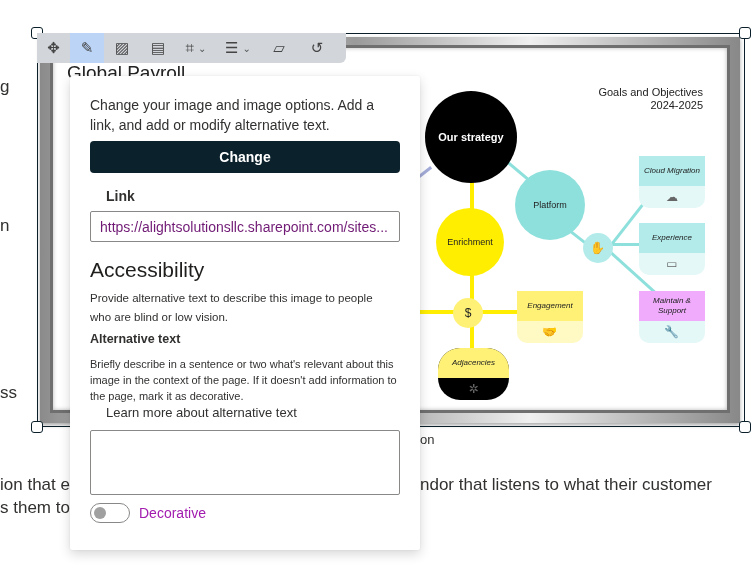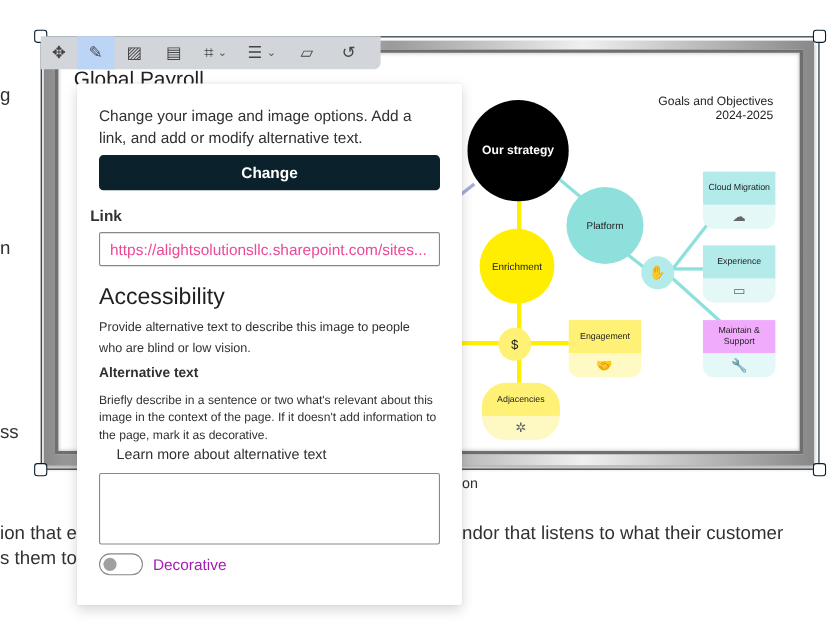--- a/index.html
+++ b/index.html
@@ -16,36 +16,36 @@
   
   .photo { position: absolute; left: 40px; top: 37px; width: 700px; height: 386px;
     background: linear-gradient(90deg, #8a8a8a, #e8e8e8 20%, #9a9a9a 45%, #f0f0f0 70%, #888 100%);
     box-shadow: 0 2px 4px rgba(0,0,0,0.35); }
   .photo-inner { position: absolute; left: 10px; top: 8px; right: 10px; bottom: 10px; border: 3px solid #6f6f6f; background: #fff; overflow: hidden; box-shadow: inset 0 0 4px rgba(0,0,0,.3); }
   .photo-title { position: absolute; left: 14px; top: 14px; font-size: 19px; color: #222; }
   .goals { position: absolute; right: 24px; top: 38px; font-size: 11px; color: #222; text-align: right; line-height: 13px; }
 
   .node { position: absolute; border-radius: 50%; display: flex; align-items: center; justify-content: center; text-align: left; font-size: 9px; color: #222; }
   .box { position: absolute; border-radius: 0 0 10px 10px; text-align: center; font-size: 8px; color: #222; overflow: hidden; }
-  .box .top { display: flex; align-items: center; justify-content: center; line-height: 10px; }
+  .box .top { display: flex; align-items: center; justify-content: center; line-height: 10px; font-style: italic; }
   .box .bot { display: flex; align-items: center; justify-content: center; font-size: 12px; color: #666; }
   .line { position: absolute; transform-origin: 0 0; }
 
   
   .toolbar { position: absolute; left: 37px; top: 33px; width: 309px; height: 30px; background: #d2d6da; border-radius: 0 0 6px 0; display: flex; align-items: center; }
   .tb-btn { height: 30px; display: flex; align-items: center; justify-content: center; color: #444; font-size: 15px; cursor: pointer; }
   .tb-btn.active { background: #bcd5f7; }
   .tb-btn .chev { font-size: 10px; margin-left: 4px; color: #555; }
 
   
   .panel { position: absolute; left: 70px; top: 76px; width: 350px; height: 474px; background: #fff; box-shadow: 0 4px 12px rgba(0,0,0,0.16), 0 0 2px rgba(0,0,0,.08); border-radius: 2px; padding: 0 20px; }
   .intro { position: absolute; left: 20px; top: 19px; width: 300px; font-size: 14px; line-height: 20px; color: #323130; }
   .change-btn { position: absolute; left: 20px; top: 65px; width: 310px; height: 32px; background: #0b212b; color: #fff; border-radius: 4px; font-weight: bold; font-size: 14px; display: flex; align-items: center; justify-content: center; cursor: pointer; }
-  .link-label { position: absolute; left: 12px; top: 112px; font-size: 14px; font-weight: bold; color: #323130; }
-  .link-input { position: absolute; left: 20px; top: 135px; width: 310px; height: 31px; border: 1px solid #8a8886; border-radius: 2px; font-size: 14px; color: #ec4899; padding: 0 9px; display: flex; align-items: center; white-space: nowrap; overflow: hidden; }
+  .link-label { position: absolute; left: 36px; top: 112px; font-size: 14px; font-weight: bold; color: #323130; }
+  .link-input { position: absolute; left: 20px; top: 135px; width: 310px; height: 31px; border: 1px solid #8a8886; border-radius: 2px; font-size: 14px; color: #701a75; padding: 0 9px; display: flex; align-items: center; white-space: nowrap; overflow: hidden; }
   .acc-title { position: absolute; left: 20px; top: 182px; font-size: 21px; color: #201f1e; }
   .acc-desc { position: absolute; left: 20px; top: 213px; width: 305px; font-size: 11.5px; line-height: 19px; color: #323130; }
   .alt-label { position: absolute; left: 20px; top: 256px; font-size: 12.5px; font-weight: bold; color: #323130; }
   .alt-desc { position: absolute; left: 20px; top: 280px; width: 310px; font-size: 11px; line-height: 16px; color: #323130; }
   .learn-more { position: absolute; left: 36px; top: 329px; font-size: 13px; color: #323130; cursor: pointer; }
   .alt-textarea { position: absolute; left: 20px; top: 354px; width: 310px; height: 65px; border: 1px solid #8a8886; border-radius: 2px; background: #fff; resize: none; }
   .toggle { position: absolute; left: 20px; top: 427px; width: 40px; height: 20px; border: 1px solid #8a8886; border-radius: 10px; cursor: pointer; }
   .toggle .knob { position: absolute; left: 3px; top: 3px; width: 12px; height: 12px; border-radius: 50%; background: #a0a0a0; }
   .toggle-label { position: absolute; left: 69px; top: 429px; font-size: 14px; color: #a21caf; }
 </style>
@@ -80,21 +80,21 @@
     <div class="node" style="left:372px;top:43px;width:92px;height:92px;background:#000;color:#fff;font-size:11px;font-weight:bold;">Our strategy</div>
     <div class="node" style="left:462px;top:122px;width:70px;height:70px;background:#8ee0dc;">Platform</div>
     <div class="node" style="left:383px;top:160px;width:68px;height:68px;background:#ffee00;">Enrichment</div>
     <div class="node" style="left:400px;top:250px;width:30px;height:30px;background:#fff176;font-size:12px;">$</div>
     <div class="node" style="left:530px;top:185px;width:30px;height:30px;background:#b2ebea;font-size:12px;">✋</div>
 
     <div class="box" style="left:464px;top:243px;width:66px;height:52px;background:#fff9c4;">
       <div class="top" style="height:30px;background:#fff176;">Engagement</div>
       <div class="bot" style="height:22px;">🤝</div>
     </div>
-    <div class="box" style="left:385px;top:300px;width:71px;height:52px;background:#fef9c3;border-radius:22px;">
+    <div class="box" style="left:385px;top:300px;width:71px;height:52px;background:#000000;border-radius:22px;">
       <div class="top" style="height:30px;background:#fff176;">Adjacencies</div>
       <div class="bot" style="height:22px;">✲</div>
     </div>
 
     <div class="box" style="left:586px;top:108px;width:66px;height:52px;background:#e4f8f7;">
       <div class="top" style="height:30px;background:#b2ebea;">Cloud Migration</div>
       <div class="bot" style="height:22px;">☁</div>
     </div>
     <div class="box" style="left:586px;top:175px;width:66px;height:52px;background:#e4f8f7;">
       <div class="top" style="height:30px;background:#b2ebea;">Experience</div>

